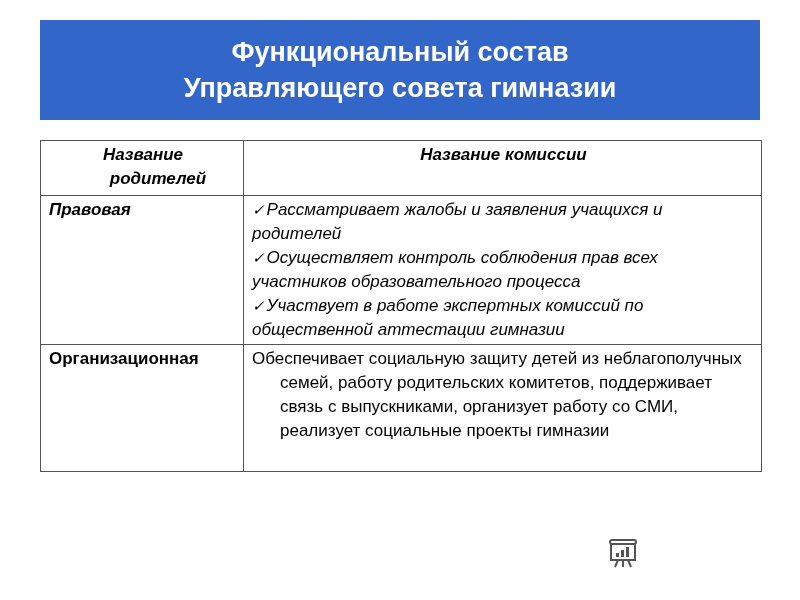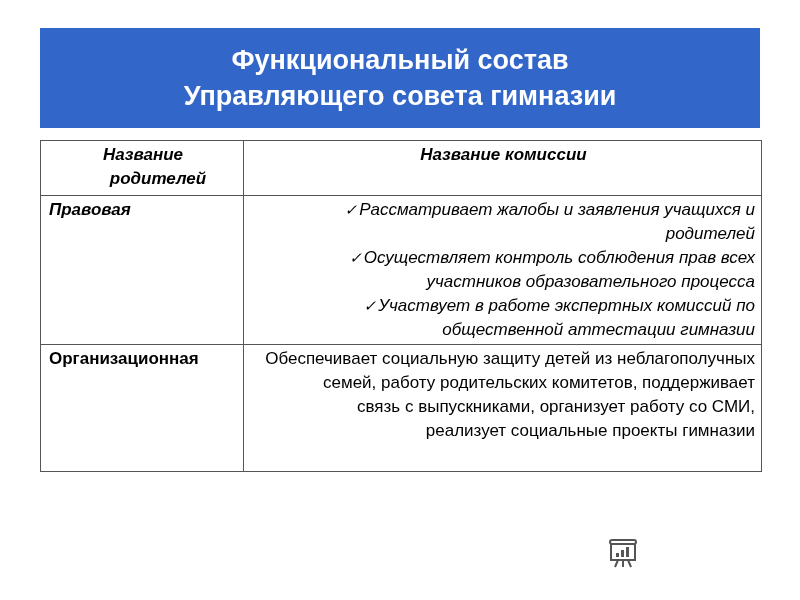--- a/index.html
+++ b/index.html
@@ -2,42 +2,42 @@
 <html><head>
   <meta charset="utf-8">
   <style>
     html, body { margin: 0; padding: 0; }
     body {
       width: 800px; height: 600px; background: #ffffff;
       position: relative; overflow: hidden;
       font-family: "Liberation Sans", sans-serif; color: #000;
     }
     .title-bar {
-      position: absolute; left: 40px; top: 28px; width: 720px; height: 100px;
+      position: absolute; left: 40px; top: 20px; width: 720px; height: 100px;
       background: #3266c8;
       display: flex; flex-direction: column; justify-content: center; align-items: center;
     }
     .title-line {
       color: #ffffff; font-weight: bold; font-size: 27px; line-height: 36px;
       text-align: center;
     }
     table.commissions {
       position: absolute; left: 40px; top: 140px;
       width: 722px; border-collapse: collapse;
     }
     table.commissions td, table.commissions th {
       border: 1.5px solid #555555; vertical-align: top;
       font-size: 17px; line-height: 24px; padding: 2px 6px 2px 8px; margin-top: 33px;
     }
     th.col-name { width: 188px; height: 50px; font-weight: bold; font-style: italic; text-align: center; padding-top: 6px; }
     th.col-name span { display: block; }
     th.col-name .l2 { padding-left: 30px; }
     th.col-func { font-weight: bold; font-style: italic; text-align: center; padding-top: 6px; }
     td.name-cell { font-weight: bold; font-size: 16px; padding-top: 6px; }
-    td.func-cell { padding-top: 4px; padding-bottom: 4px; text-align: right; }
+    td.func-cell { padding-top: 4px; padding-bottom: 4px; }
     .func-item { display: block; }
     .check { font-size: 15px; margin-right: 2px; }
     .hanging { padding-left: 28px; text-indent: -28px; display: block; }
     .row-h1 td { height: 143px; font-style: italic; }
     .row-h2 td { height: 122px; }
     .logo {
       position: absolute; left: 606px; top: 536px;
       display: flex; align-items: center; gap: 6px; color: #555555;
     }
     .logo-text { font-size: 24px; color: #5a5a5a; letter-spacing: 0.3px; }

